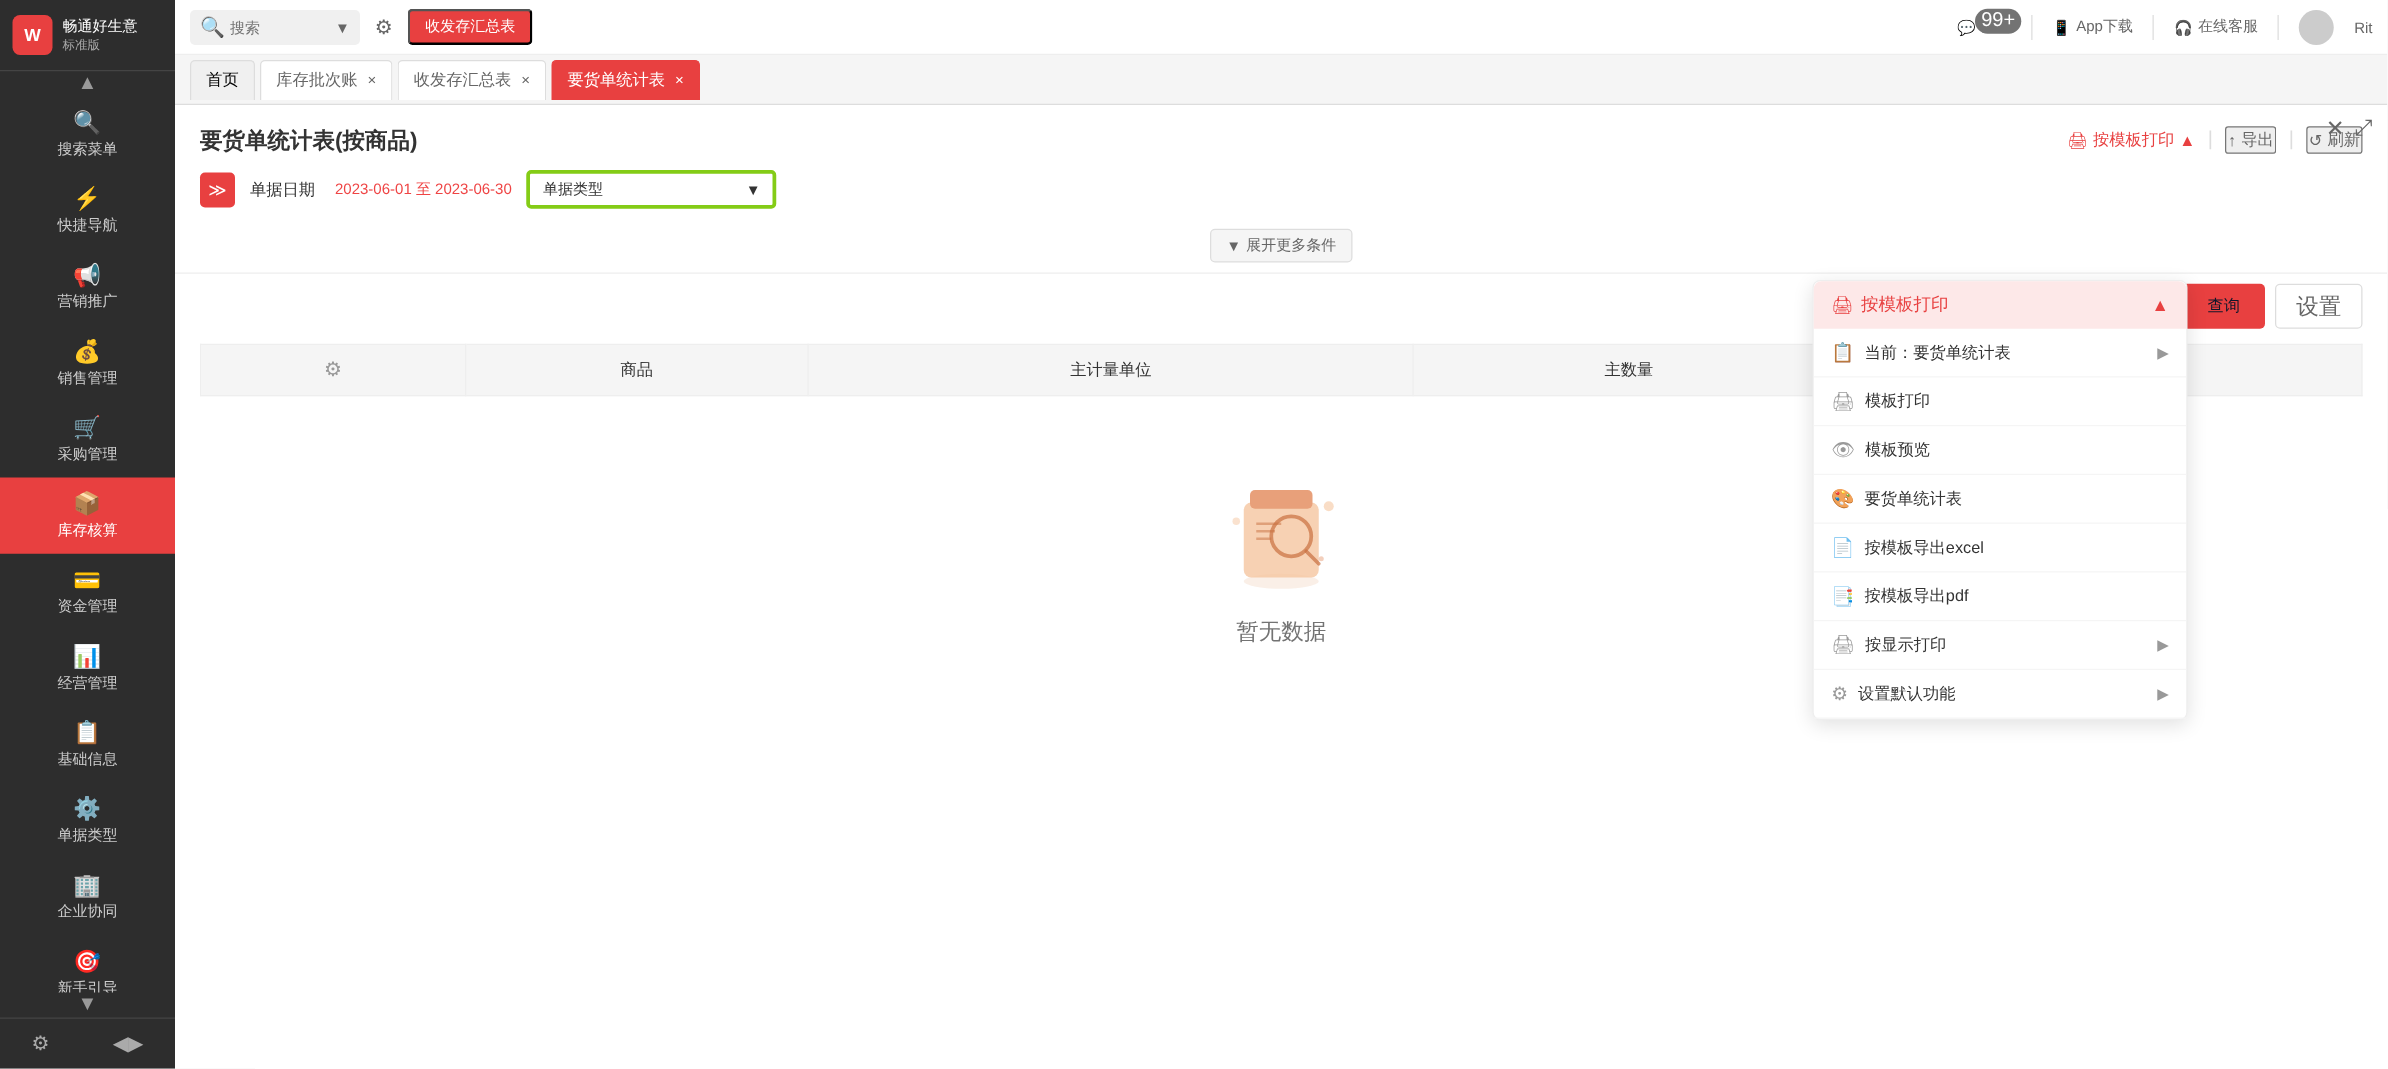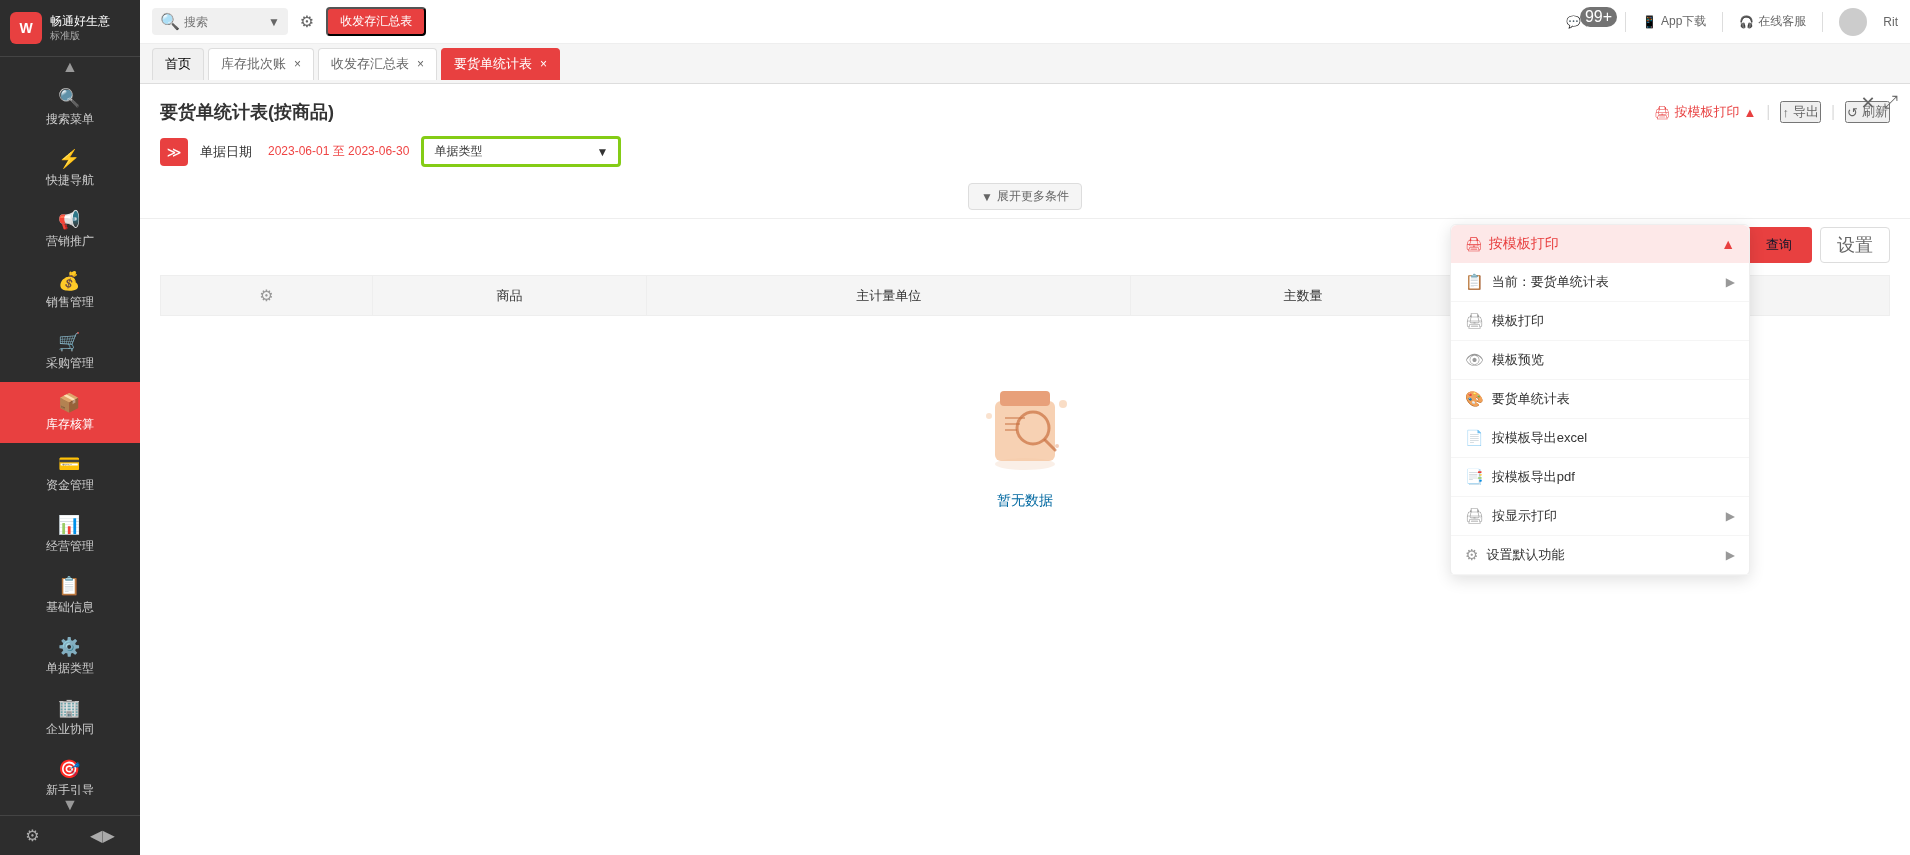--- a/index.html
+++ b/index.html
@@ -169,21 +169,21 @@
     .table-settings-icon { color: #999; font-size: 16px; cursor: pointer; }
 
     
     .empty-state {
       display: flex; flex-direction: column; align-items: center; justify-content: center;
       padding: 60px 0;
     }
     .empty-icon {
       width: 100px; height: 100px; position: relative;
     }
-    .empty-text { font-size: 14px; color: #0369a1; margin-top: 16px; }
+    .empty-text { font-size: 18px; color: #737373; margin-top: 16px; }
 
     
     .print-dropdown {
       position: absolute;
       top: 140px;
       right: 160px;
       width: 300px;
       background: #fff;
       border: 1px solid #eee;
       border-radius: 6px;

